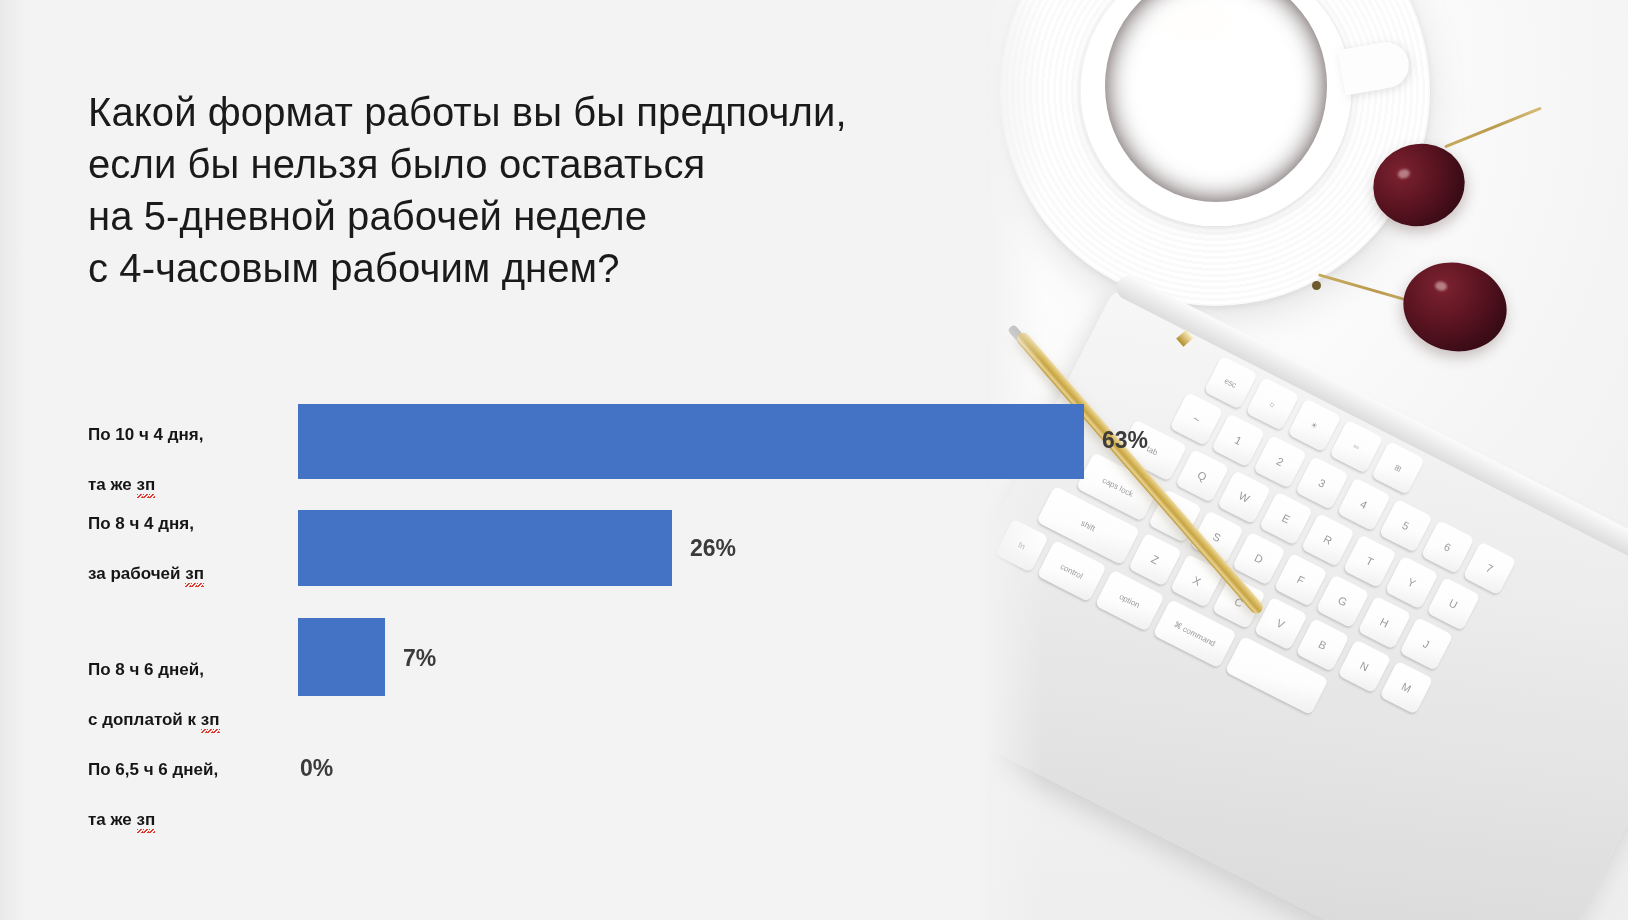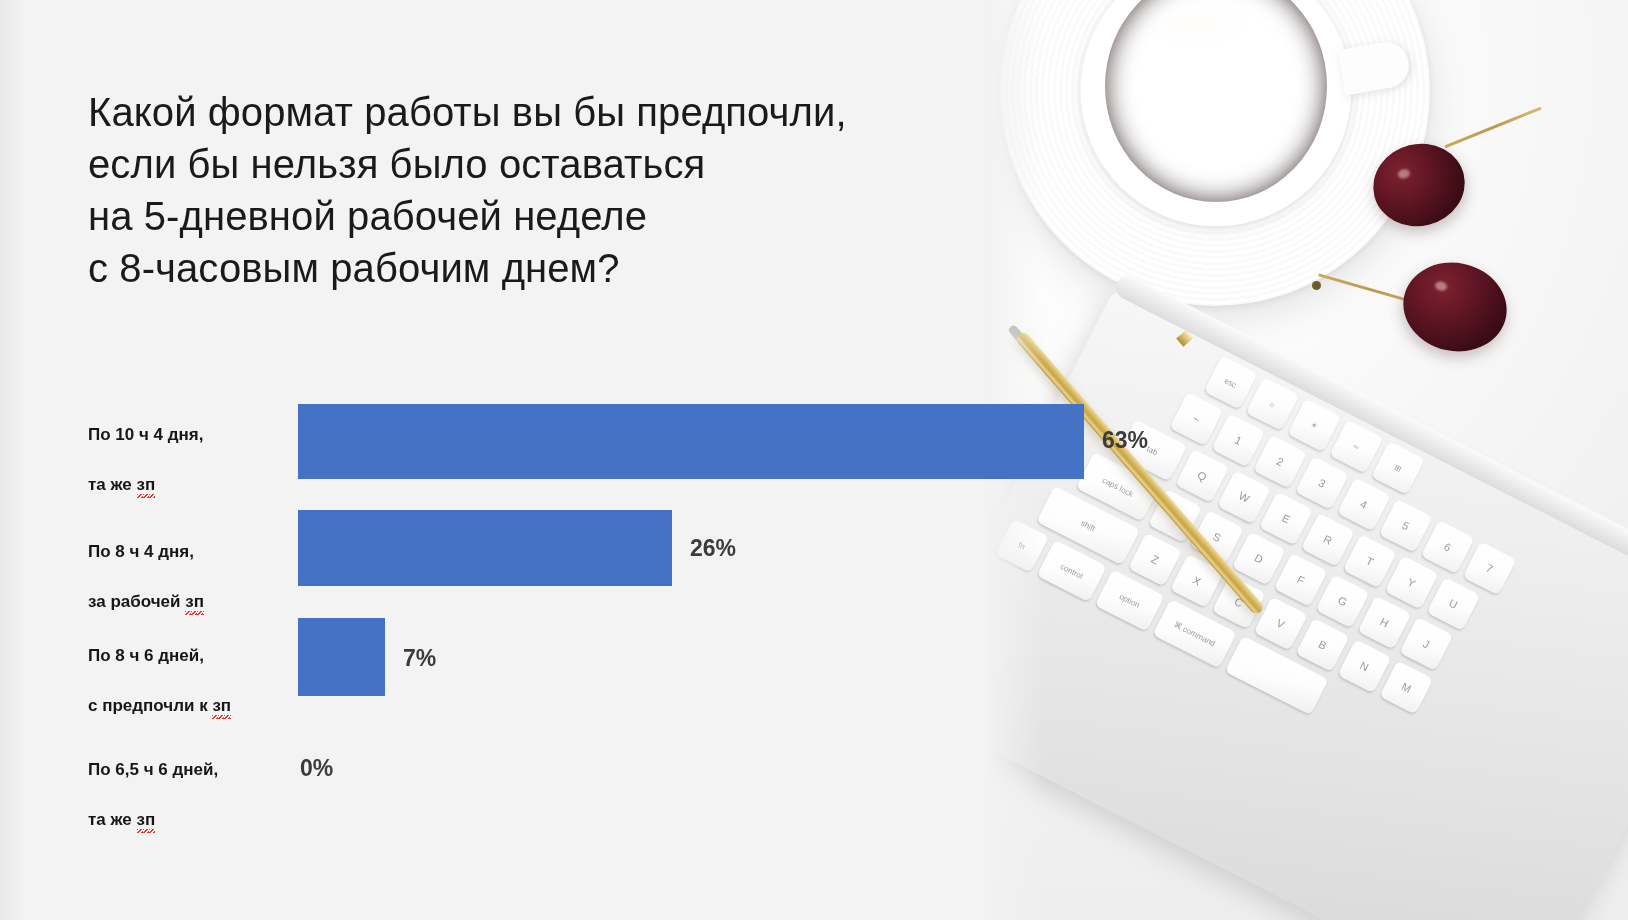--- a/index.html
+++ b/index.html
@@ -233,46 +233,46 @@
     </div>
 
     <div class="pen-tip"></div>
     <div class="pen"></div>
     <div class="pen-ring"></div>
   </div>
 
   <div class="title">Какой формат работы вы бы предпочли,
 если бы нельзя было оставаться
 на 5-дневной рабочей неделе
-с 8-часовым рабочим днем?</div>
+с 4-часовым рабочим днем?</div>
 
   <div class="chart">
 
     <div class="row">
       <div class="cat" style="top:365px;">
         <span>По 10 ч 4 дня,</span><br>
         <span>та же </span><span class="sp">зп</span>
       </div>
       <div class="bar" style="top:372px;height:75px;width:786px;"></div>
       <div class="val" style="left:1102px;top:395px;">63%</div>
     </div>
 
     <div class="row">
-      <div class="cat" style="top:482px;">
+      <div class="cat" style="top:454px;">
         <span>По 8 ч 4 дня,</span><br>
         <span>за рабочей </span><span class="sp">зп</span>
       </div>
       <div class="bar" style="top:478px;height:76px;width:374px;"></div>
       <div class="val" style="left:690px;top:503px;">26%</div>
     </div>
 
     <div class="row">
-      <div class="cat" style="top:586px;">
+      <div class="cat" style="top:600px;">
         <span>По 8 ч 6 дней,</span><br>
-        <span>с предпочли к </span><span class="sp">зп</span>
+        <span>с доплатой к </span><span class="sp">зп</span>
       </div>
       <div class="bar" style="top:586px;height:78px;width:87px;"></div>
       <div class="val" style="left:403px;top:613px;">7%</div>
     </div>
 
     <div class="row">
       <div class="cat" style="top:700px;width:212px;">
         <span>По 6,5 ч 6 дней,</span><br>
         <span>та же </span><span class="sp">зп</span>
       </div>

